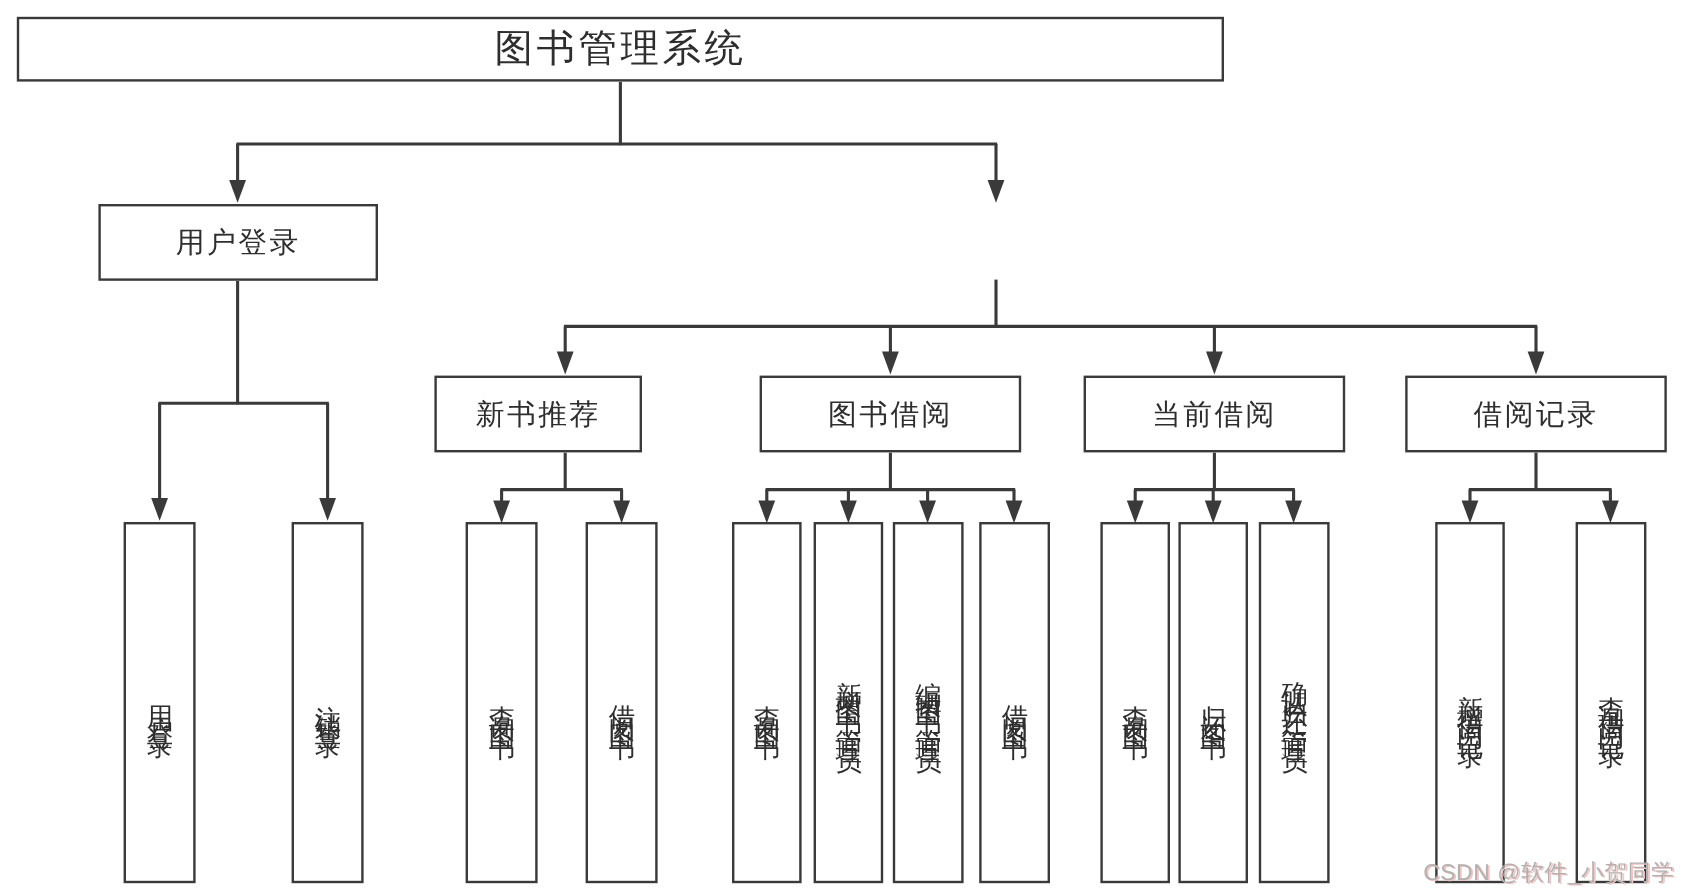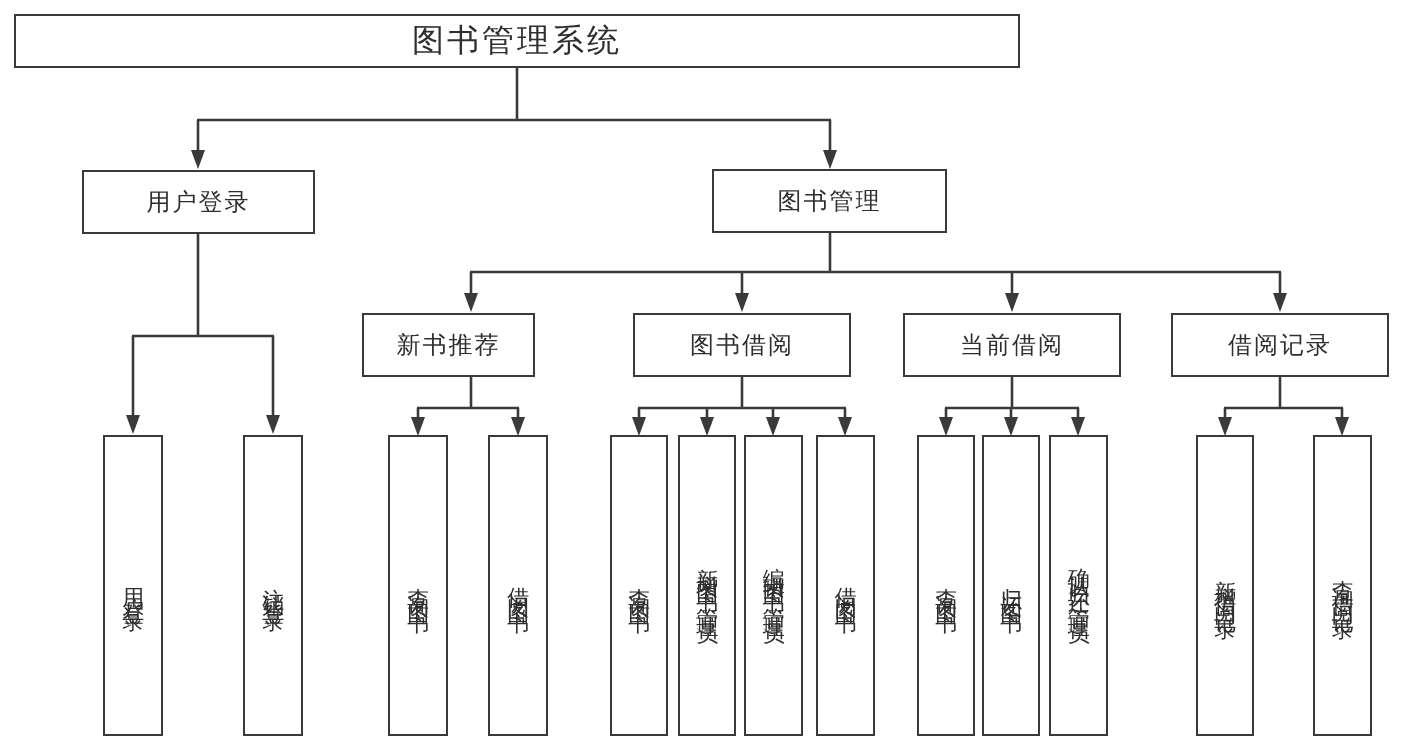--- a/index.html
+++ b/index.html
@@ -107,23 +107,20 @@
     </g>
   </svg>
 
   <div class="node h-node root-node" style="left:14px;top:14px;width:1006px;height:54px">
     <span>图书管理系统</span>
   </div>
 
   <div class="node h-node" style="left:82px;top:170px;width:233px;height:64px">
     <span>用户登录</span>
   </div>
-  <div class="node h-node" style="left:712px;top:169px;width:235px;height:64px">
-    <span>图书管理</span>
-  </div>
 
   <div class="node h-node" style="left:362px;top:313px;width:173px;height:64px">
     <span>新书推荐</span>
   </div>
   <div class="node h-node" style="left:633px;top:313px;width:218px;height:64px">
     <span>图书借阅</span>
   </div>
   <div class="node h-node" style="left:903px;top:313px;width:218px;height:64px">
     <span>当前借阅</span>
   </div>
@@ -168,14 +165,15 @@
     <span>确认归还（管理员）</span>
   </div>
 
   <div class="node v-node" style="left:1196px;top:435px;width:58px;height:301px">
     <span>新增借阅记录</span>
   </div>
   <div class="node v-node" style="left:1313px;top:435px;width:59px;height:301px">
     <span>查询借阅记录</span>
   </div>
 
+  <div class="watermark">CSDN @软件_小贺同学</div>
 
 </div>
 
 </body></html>

